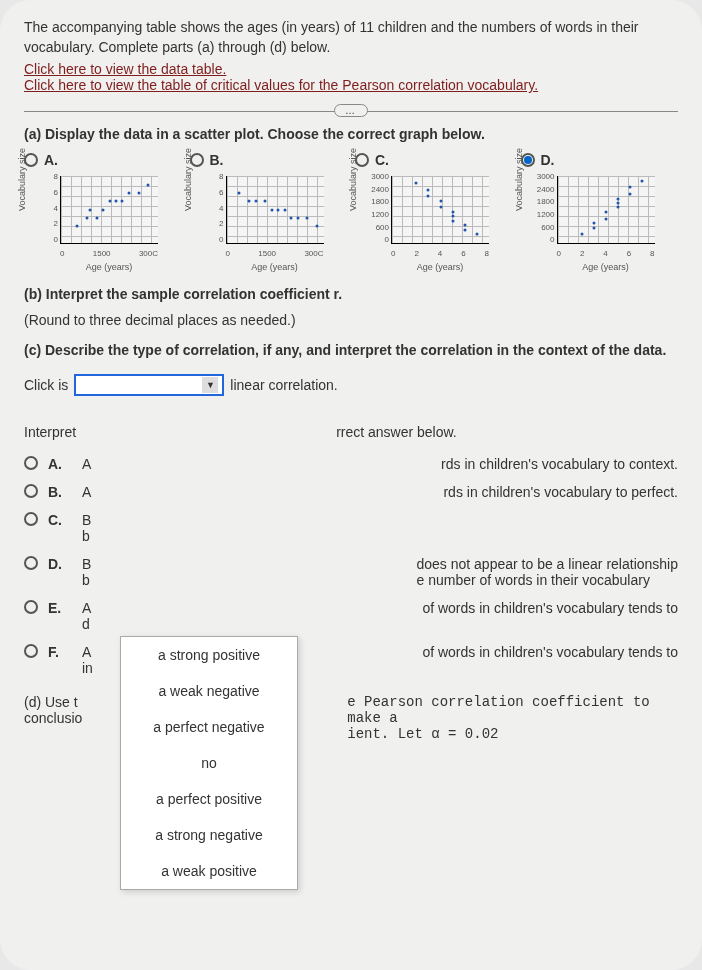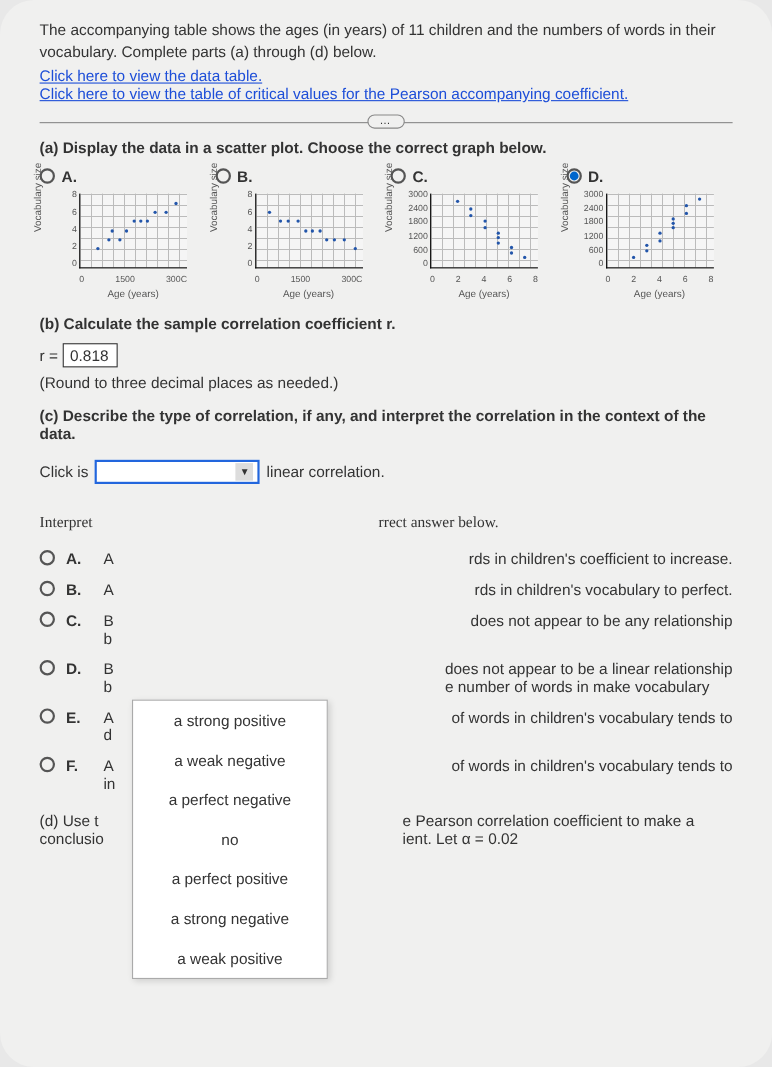--- a/index.html
+++ b/index.html
@@ -6,28 +6,28 @@
 body {
   font-family: Arial, sans-serif;
   font-size: 14px;
   color: #333;
   background: #e8e8e8;
   width: 702px;
   padding: 0;
 }
 .page {
   background: #f0f0ef;
-  padding: 18px 36px;
+  padding: 18px 24px;
   min-height: 970px;
   position: relative;
   border-radius: 31px;
 }
 .problem-text { line-height: 1.4; margin-bottom: 4px; }
 .link {
-  color: #1d4ed8;
+  color: #7f1d1d;
   text-decoration: underline;
   cursor: pointer;
   display: inline-block;
 }
 .divider {
   border-top: 1px solid #888;
   margin: 18px 0 10px;
   position: relative;
 }
 .ellipsis-pill {
@@ -120,29 +120,29 @@
   text-align: center;
 }
 .interpret { margin-top: 28px; }
 .mc-list { margin-top: 10px; }
 .mc-item { display: flex; gap: 10px; align-items: flex-start; padding: 6px 0; }
 .mc-item .lbl { font-weight: bold; width: 24px; }
 .mc-item .frag { flex: 1; }
 .mc-item .rest { margin-left: 260px; }
 .partd { margin-top: 12px; display: flex; }
 .partd .left { width: 80px; }
-.partd .right { margin-left: 250px; }
+.partd .right { margin-left: 250px; font-family: Liberation Mono, monospace; }
 </style>
 </head>
 <body>
 
 <div class="page">
   <div class="problem-text">The accompanying table shows the ages (in years) of 11 children and the numbers of words in their vocabulary. Complete parts (a) through (d) below.</div>
   <div><span class="link">Click here to view the data table.</span></div>
-  <div><span class="link">Click here to view the table of critical values for the Pearson accompanying coefficient.</span></div>
+  <div><span class="link">Click here to view the table of critical values for the Pearson correlation vocabulary.</span></div>
 
   <div class="divider">
     <span class="ellipsis-pill">…</span>
   </div>
 
   <div class="part">(a) Display the data in a scatter plot. Choose the correct graph below.</div>
 
   <div class="choices-row">
     <div class="choice-col">
       <div class="choice-header">
@@ -285,67 +285,63 @@
             <span>2</span>
             <span>4</span>
             <span>6</span>
             <span>8</span>
           </div>
         <div class="xlabel">Age (years)</div>
       </div>
     </div>
   </div>
 
-  <div class="part">(b) Calculate the sample correlation coefficient r.</div>
-  <div style="margin:6px 0;">
-    <span>r =</span>
-    <span class="input-box">0.818</span>
-  </div>
+  <div class="part">(b) Interpret the sample correlation coefficient r.</div>
   <div>(Round to three decimal places as needed.)</div>
 
   <div class="part">(c) Describe the type of correlation, if any, and interpret the correlation in the context of the data.</div>
 
   <div style="margin-top:16px; display:flex; align-items:center; gap:6px;">
     <span>Click is</span>
     <span class="select-box">
       <span></span>
       <span class="dd">▼</span>
     </span>
     <span>linear correlation.</span>
   </div>
 
-  <div class="interpret" style="display:flex;font-family:Liberation Serif, serif;">
+  <div class="interpret" style="display:flex;">
     <span>Interpret</span>
     <span style="margin-left:260px;">rrect answer below.</span>
   </div>
 
   <div class="mc-list">
     <div class="mc-item">
       <span class="radio"></span>
       <span class="lbl">A.</span>
       <span class="frag">A</span>
-      <span class="rest">rds in children's coefficient to increase.</span>
+      <span class="rest">rds in children's vocabulary to context.</span>
     </div>
     <div class="mc-item">
       <span class="radio"></span>
       <span class="lbl">B.</span>
       <span class="frag">A</span>
       <span class="rest">rds in children's vocabulary to perfect.</span>
     </div>
     <div class="mc-item">
       <span class="radio"></span>
       <span class="lbl">C.</span>
       <span class="frag"><span>B</span><br><span>b</span></span>
-      <span class="rest"><span>does not appear to be any relationship</span><br></span>
+      <span class="rest"><br></span>
     </div>
     <div class="mc-item">
       <span class="radio"></span>
       <span class="lbl">D.</span>
       <span class="frag"><span>B</span><br><span>b</span></span>
-      <span class="rest"><span>does not appear to be a linear relationship</span><br><span>e number of words in make vocabulary</span></span>
+      <span class="rest"><span>does not appear to be a linear relationship</span><br><span>e number of words in their vocabulary</span></span>
     </div>
     <div class="mc-item">
       <span class="radio"></span>
       <span class="lbl">E.</span>
       <span class="frag"><span>A</span><br><span>d</span></span>
       <span class="rest">of words in children's vocabulary tends to</span>
     </div>
     <div class="mc-item">
       <span class="radio"></span>
       <span class="lbl">F.</span>

